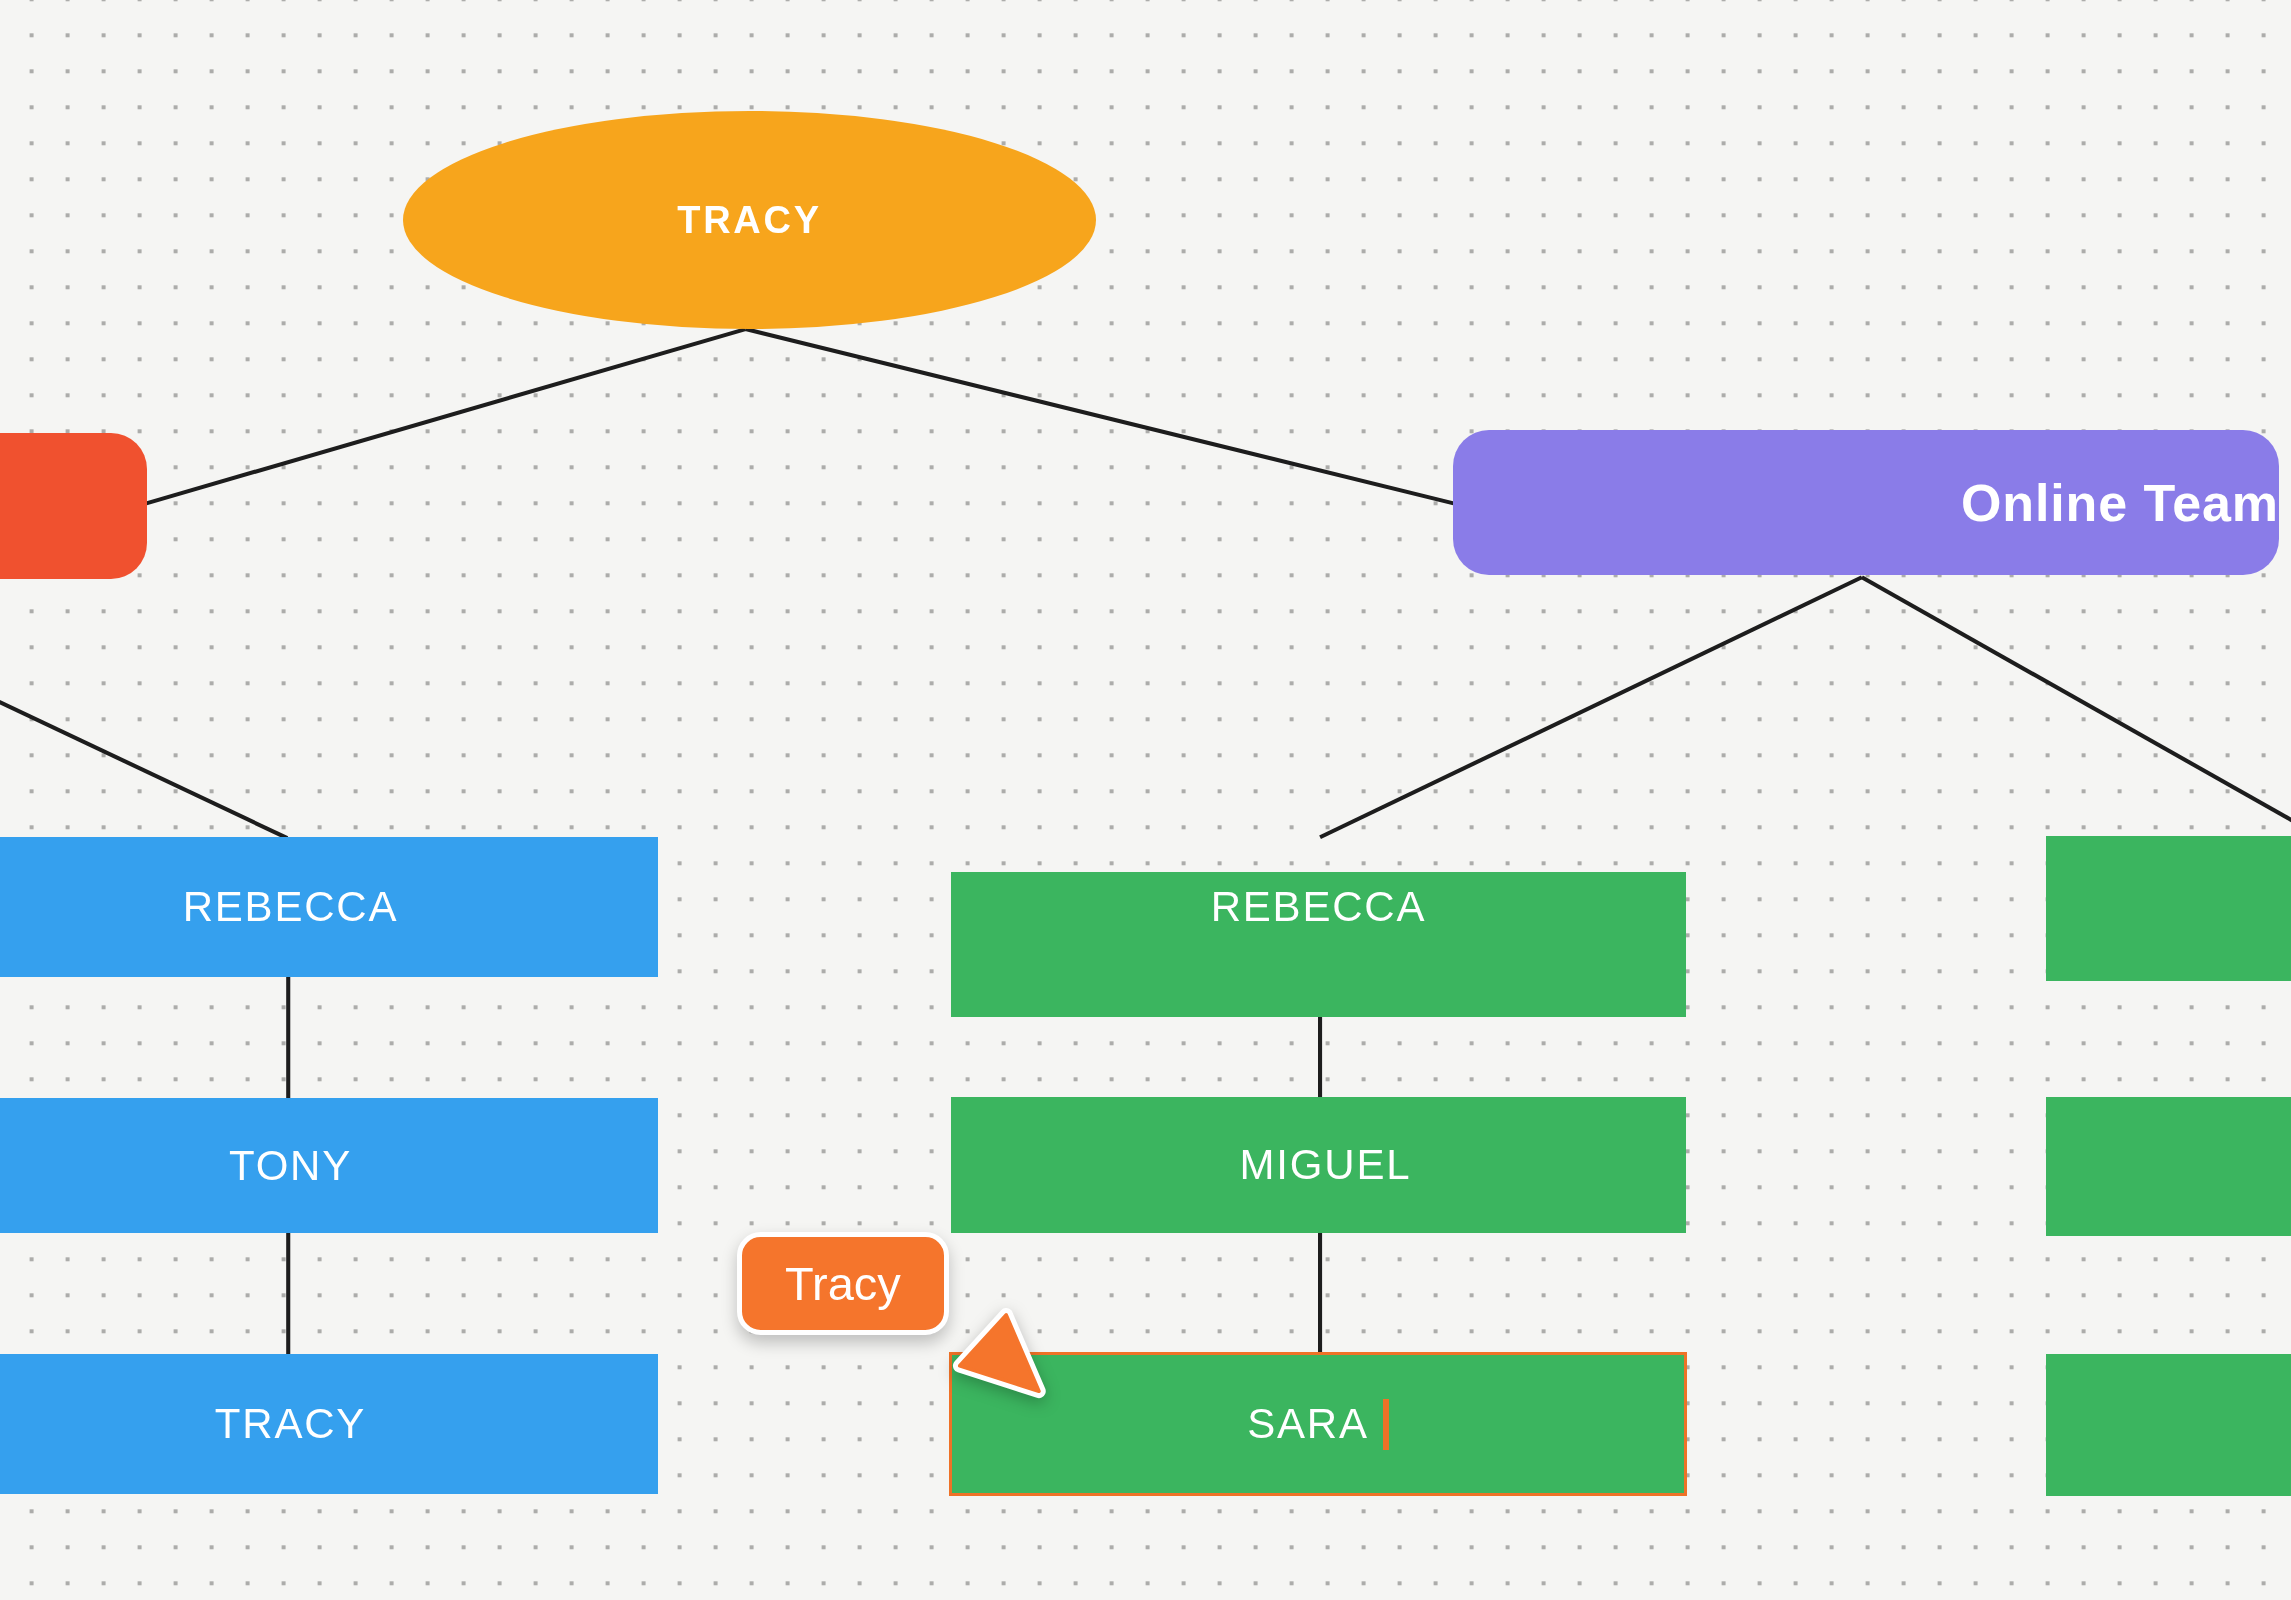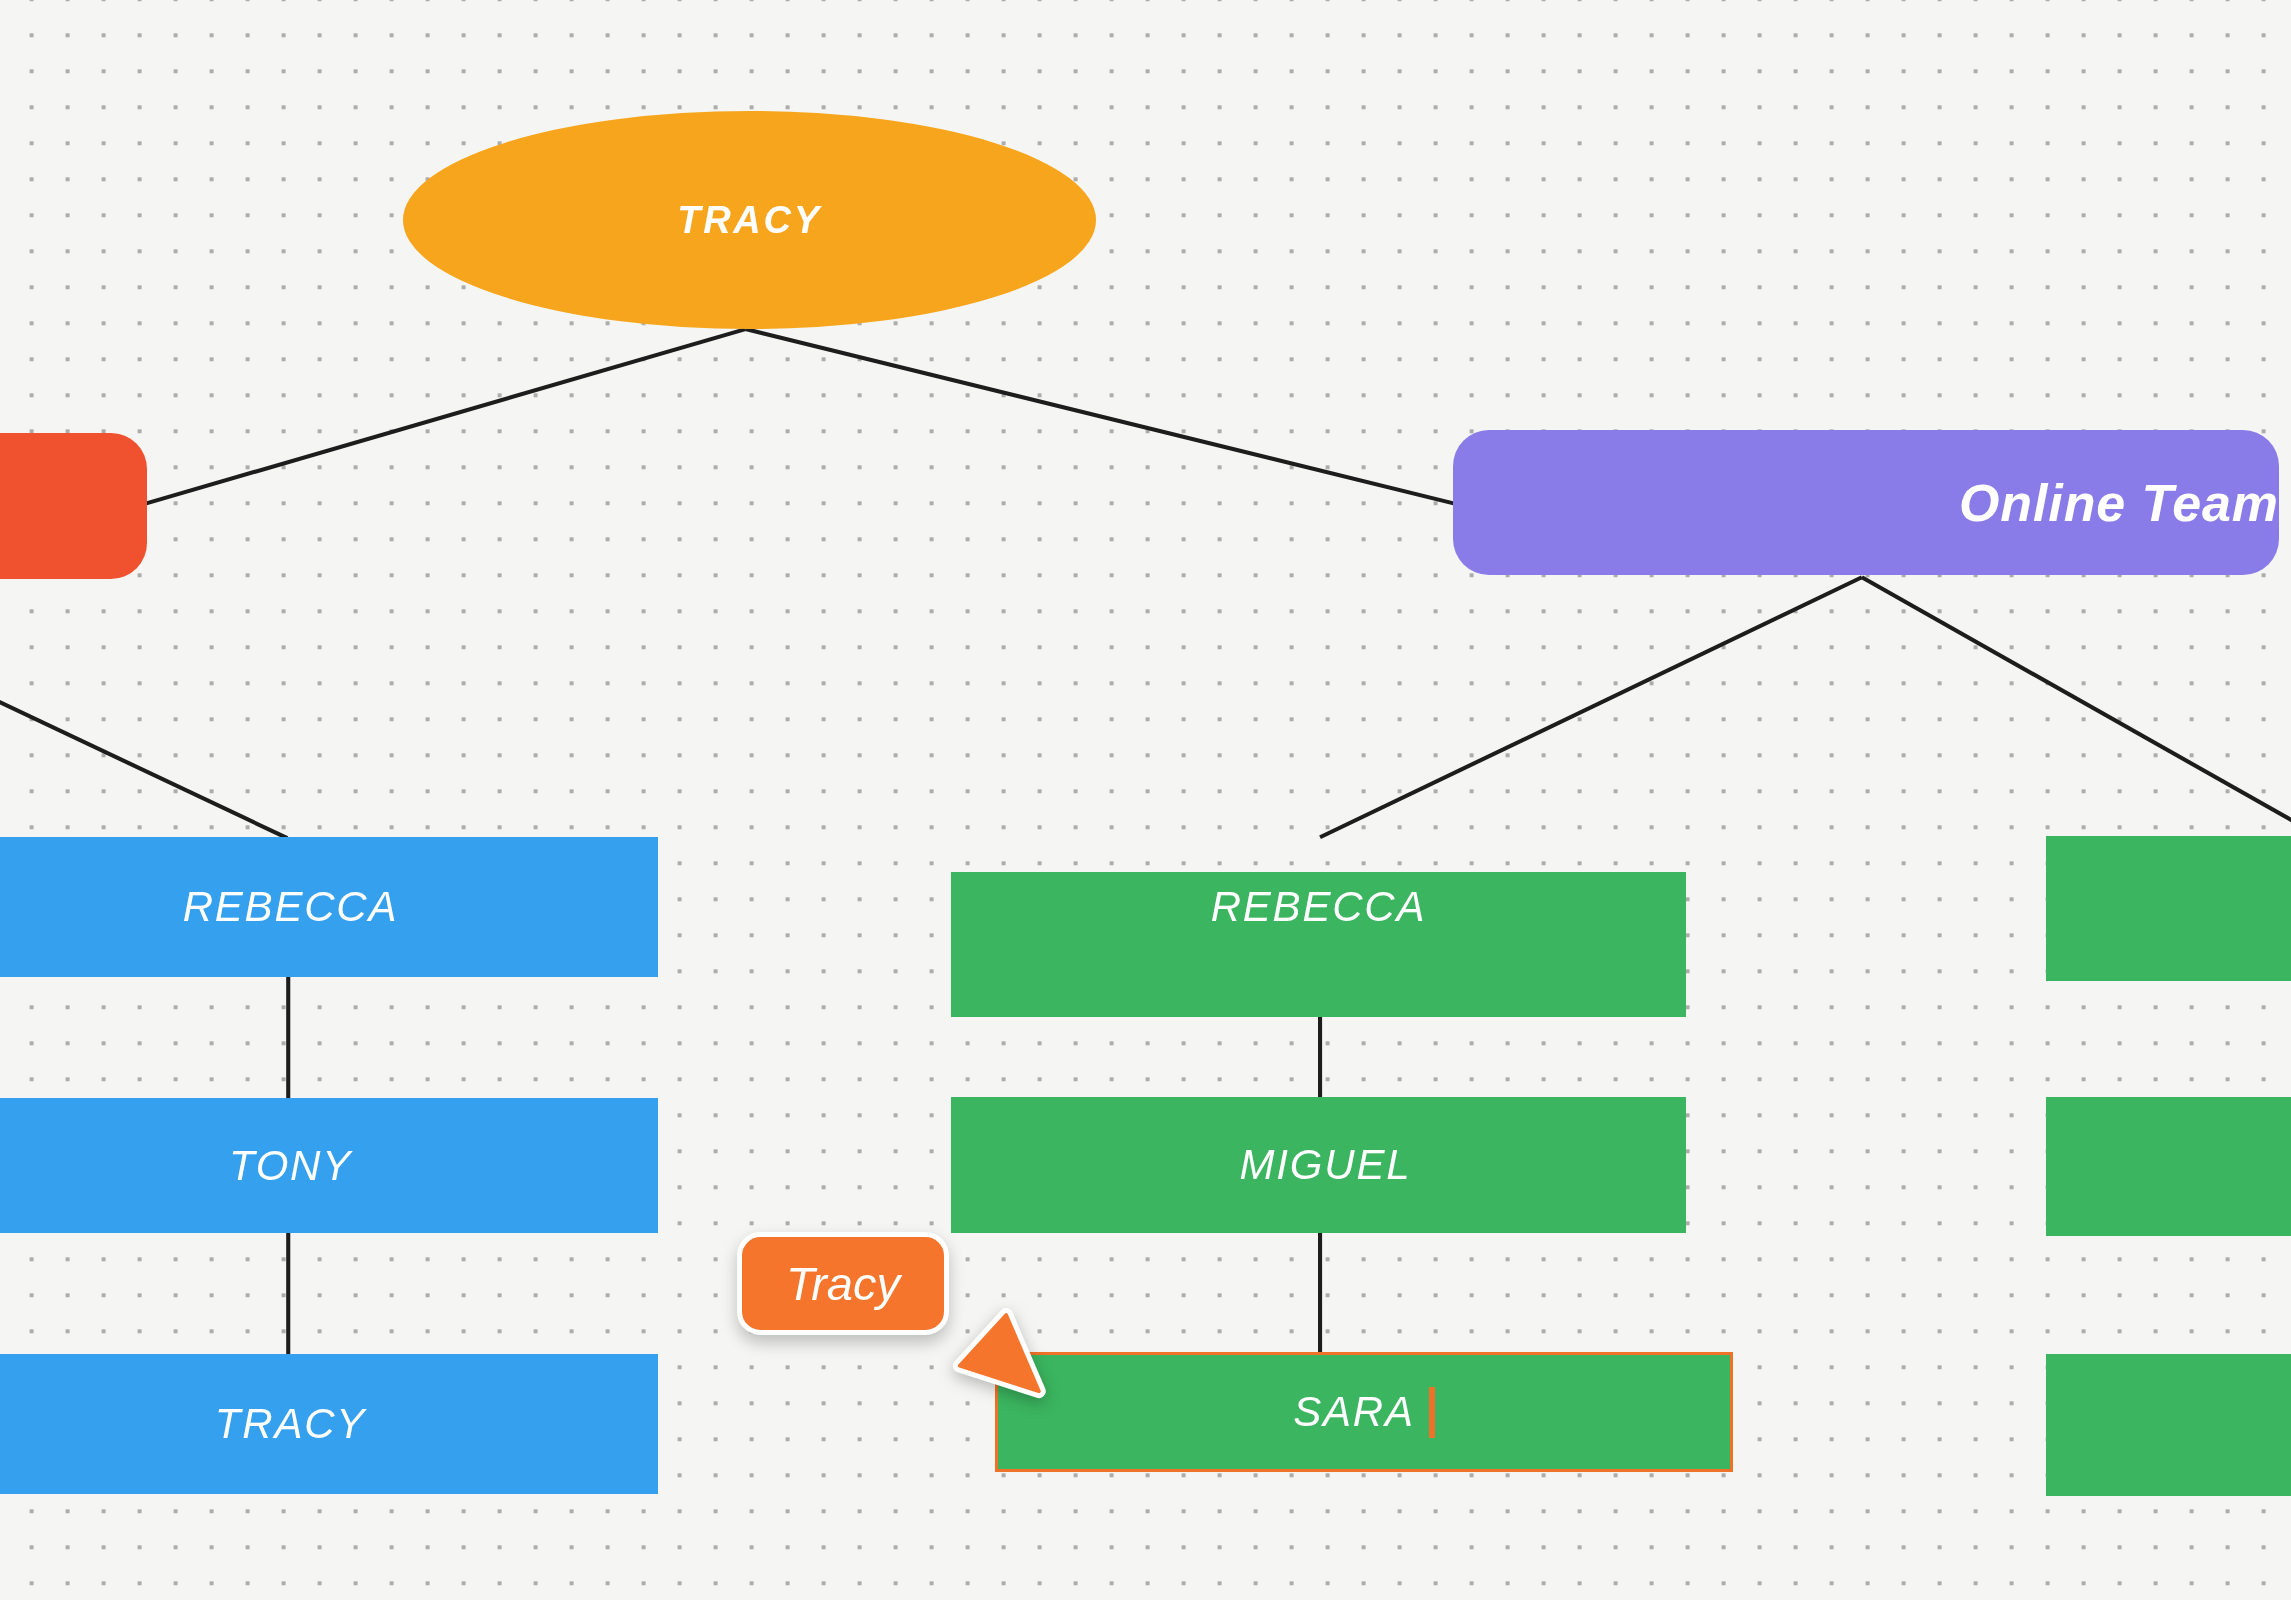--- a/index.html
+++ b/index.html
@@ -5,21 +5,20 @@
   html,body{margin:0;padding:0;}
   body{font-family:"Liberation Sans", sans-serif;}
   #canvas{
     position:relative;
     width:2291px;height:1600px;
     background-color:#f5f5f3;
     background-image:radial-gradient(circle, #acacaa 0 2.1px, rgba(0,0,0,0) 2.5px);
     background-size:36px 36px;
     background-position:13.6px 17.3px;
     overflow:hidden;
-    font-style:italic;
   }
   .node{
     position:absolute;
     display:flex;align-items:center;justify-content:center;
     color:#ffffff;
     font-size:42px;letter-spacing:1.8px;font-weight:400;
     box-sizing:border-box;
   }
   .node.blue{background:#35a0ee;}
   .node.green{background:#3bb55f;}
@@ -34,21 +33,21 @@
     display:flex;align-items:center;justify-content:flex-end;
     color:#fff;font-weight:700;font-size:52px;letter-spacing:0.9px;
   }
   .pill.red{left:-671px;top:433px;width:818px;height:146px;background:#f0512f;}
   .pill.purple{left:1453px;top:430px;width:826px;height:145px;background:#8a7ce8;}
   #node-julian{left:-77px;top:837px;width:735px;height:140px;}
   #node-nick{left:-77px;top:1098px;width:735px;height:135px;}
   #node-tony{left:-77px;top:1354px;width:735px;height:140px;}
   #node-rebecca{left:951px;top:836px;width:735px;height:145px;align-items:flex-start;padding-top:11px;margin-top:36px;}
   #node-miguel{left:951px;top:1097px;width:735px;height:136px;padding-left:14px;}
-  #node-sara{left:949px;top:1352px;width:738px;height:120px;border:3.6px solid #ee7227;margin-left:46px;}
+  #node-sara{left:949px;top:1352px;width:738px;height:144px;border:3.6px solid #ee7227;}
   #node-r1{left:2046px;top:836px;width:735px;height:145px;}
   #node-r2{left:2046px;top:1097px;width:735px;height:139px;}
   #node-r3{left:2046px;top:1354px;width:735px;height:142px;}
   #connector-layer{position:absolute;left:0;top:0;width:2291px;height:1600px;}
   #connector-layer line{stroke:#1d1d1d;stroke-width:4.5;}
   .caret{
     display:inline-block;width:5.5px;height:51px;background:#ee7227;
     margin-left:14.5px;
   }
   #cursor-layer{position:absolute;left:0;top:0;width:2291px;height:1600px;pointer-events:none;}

